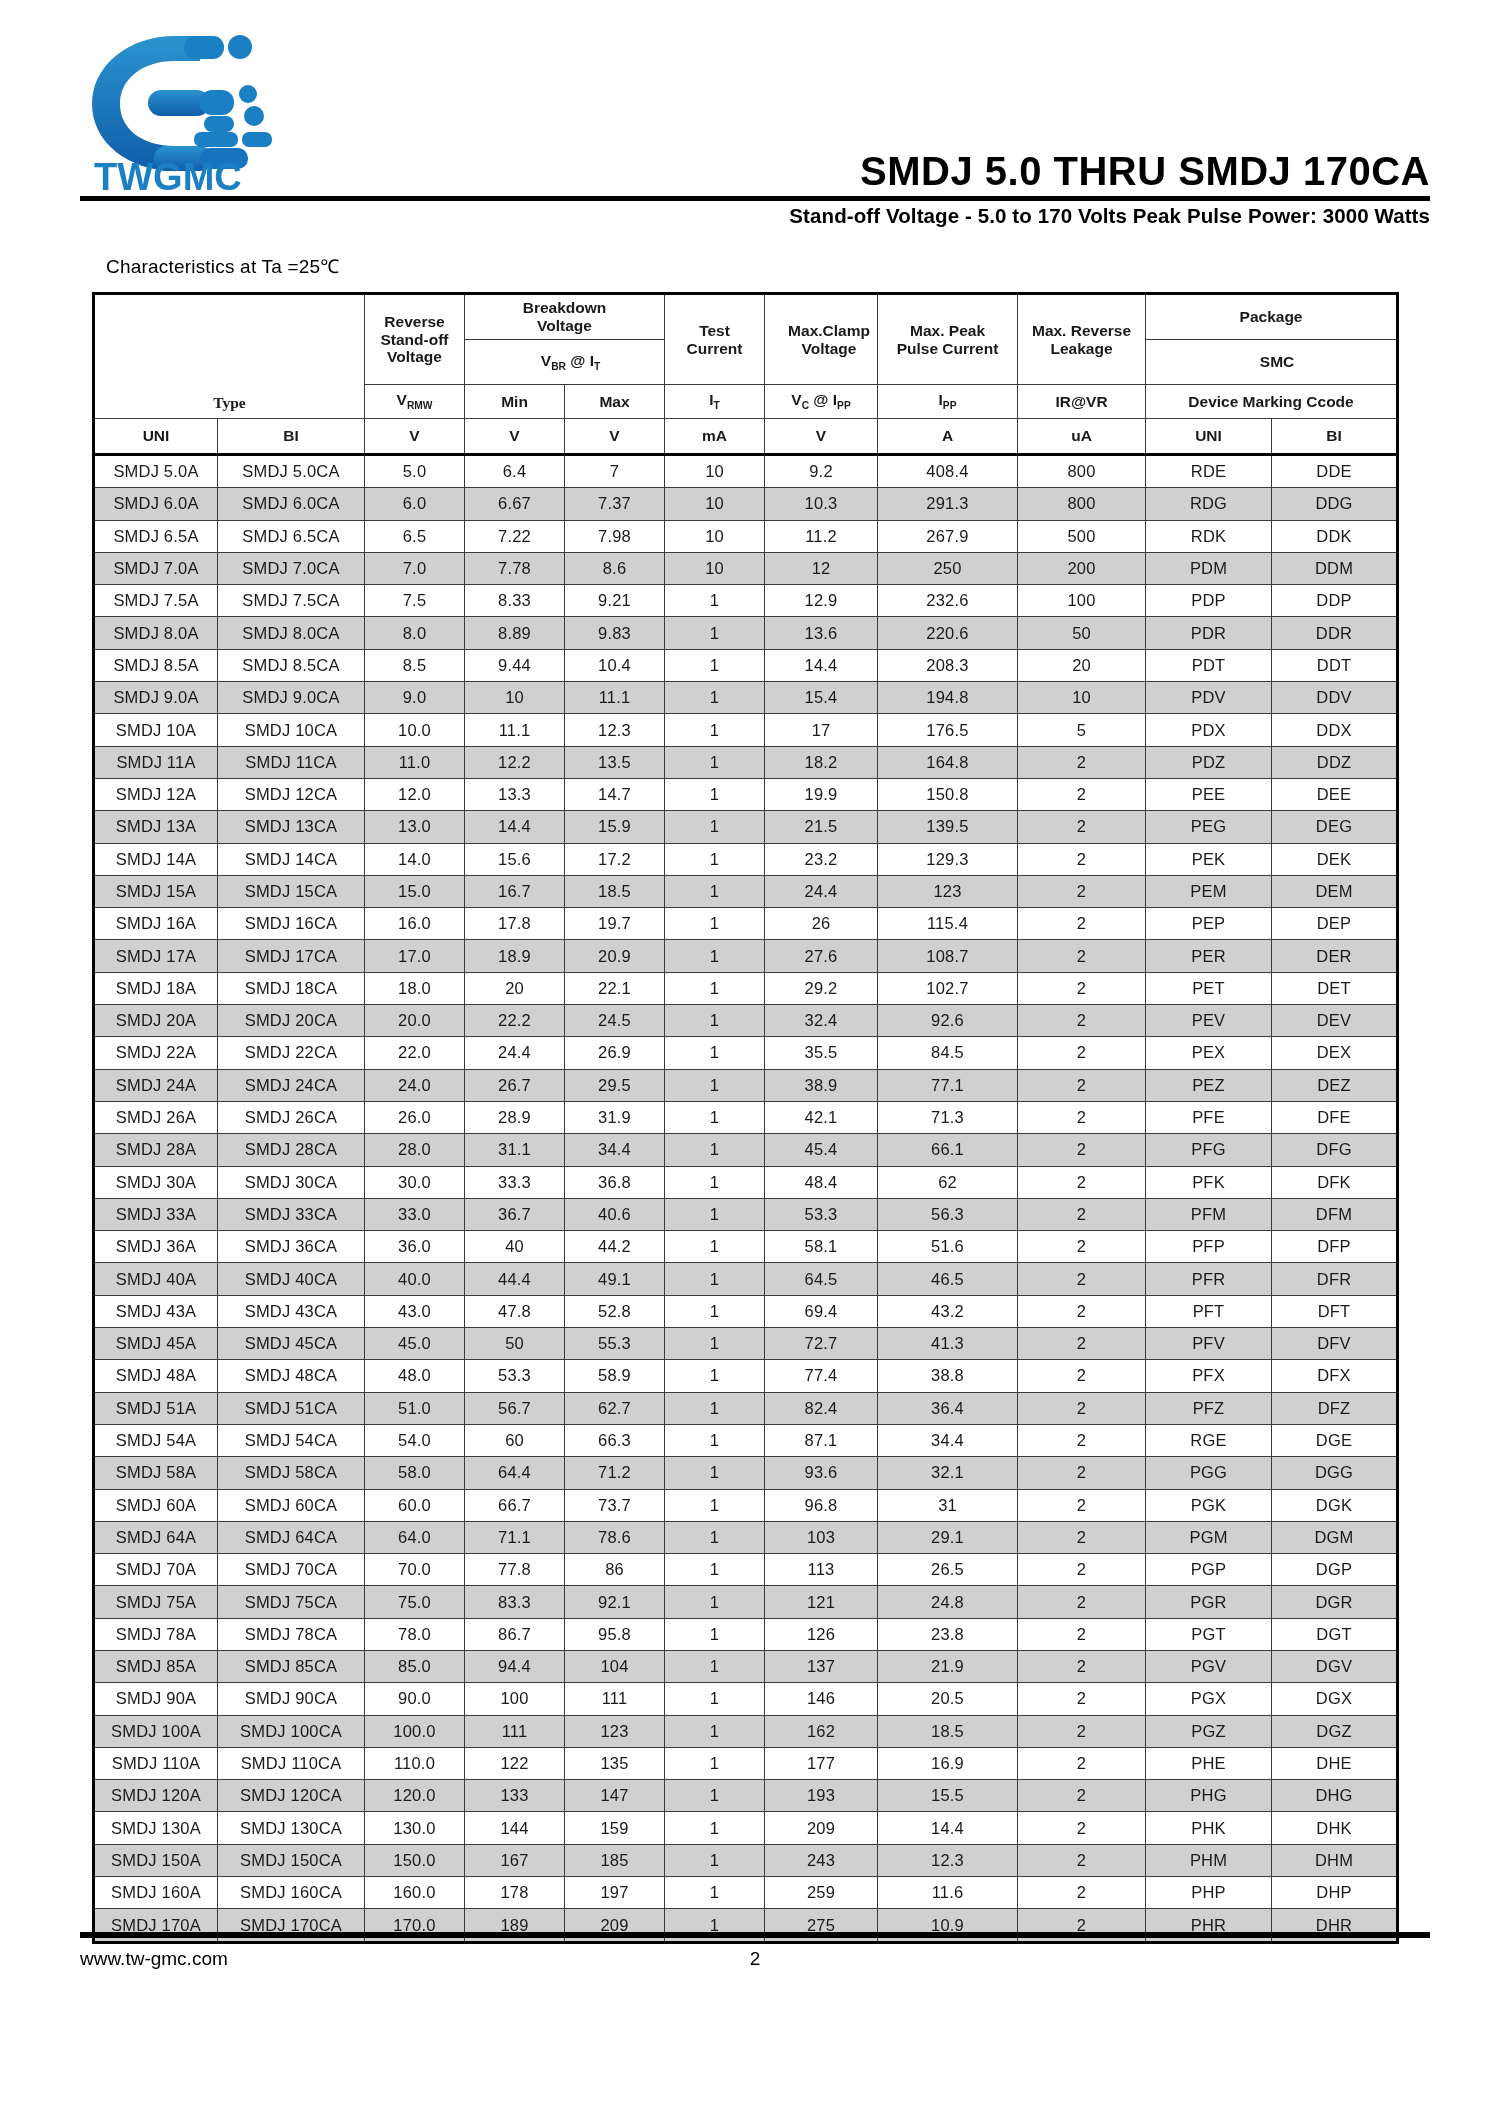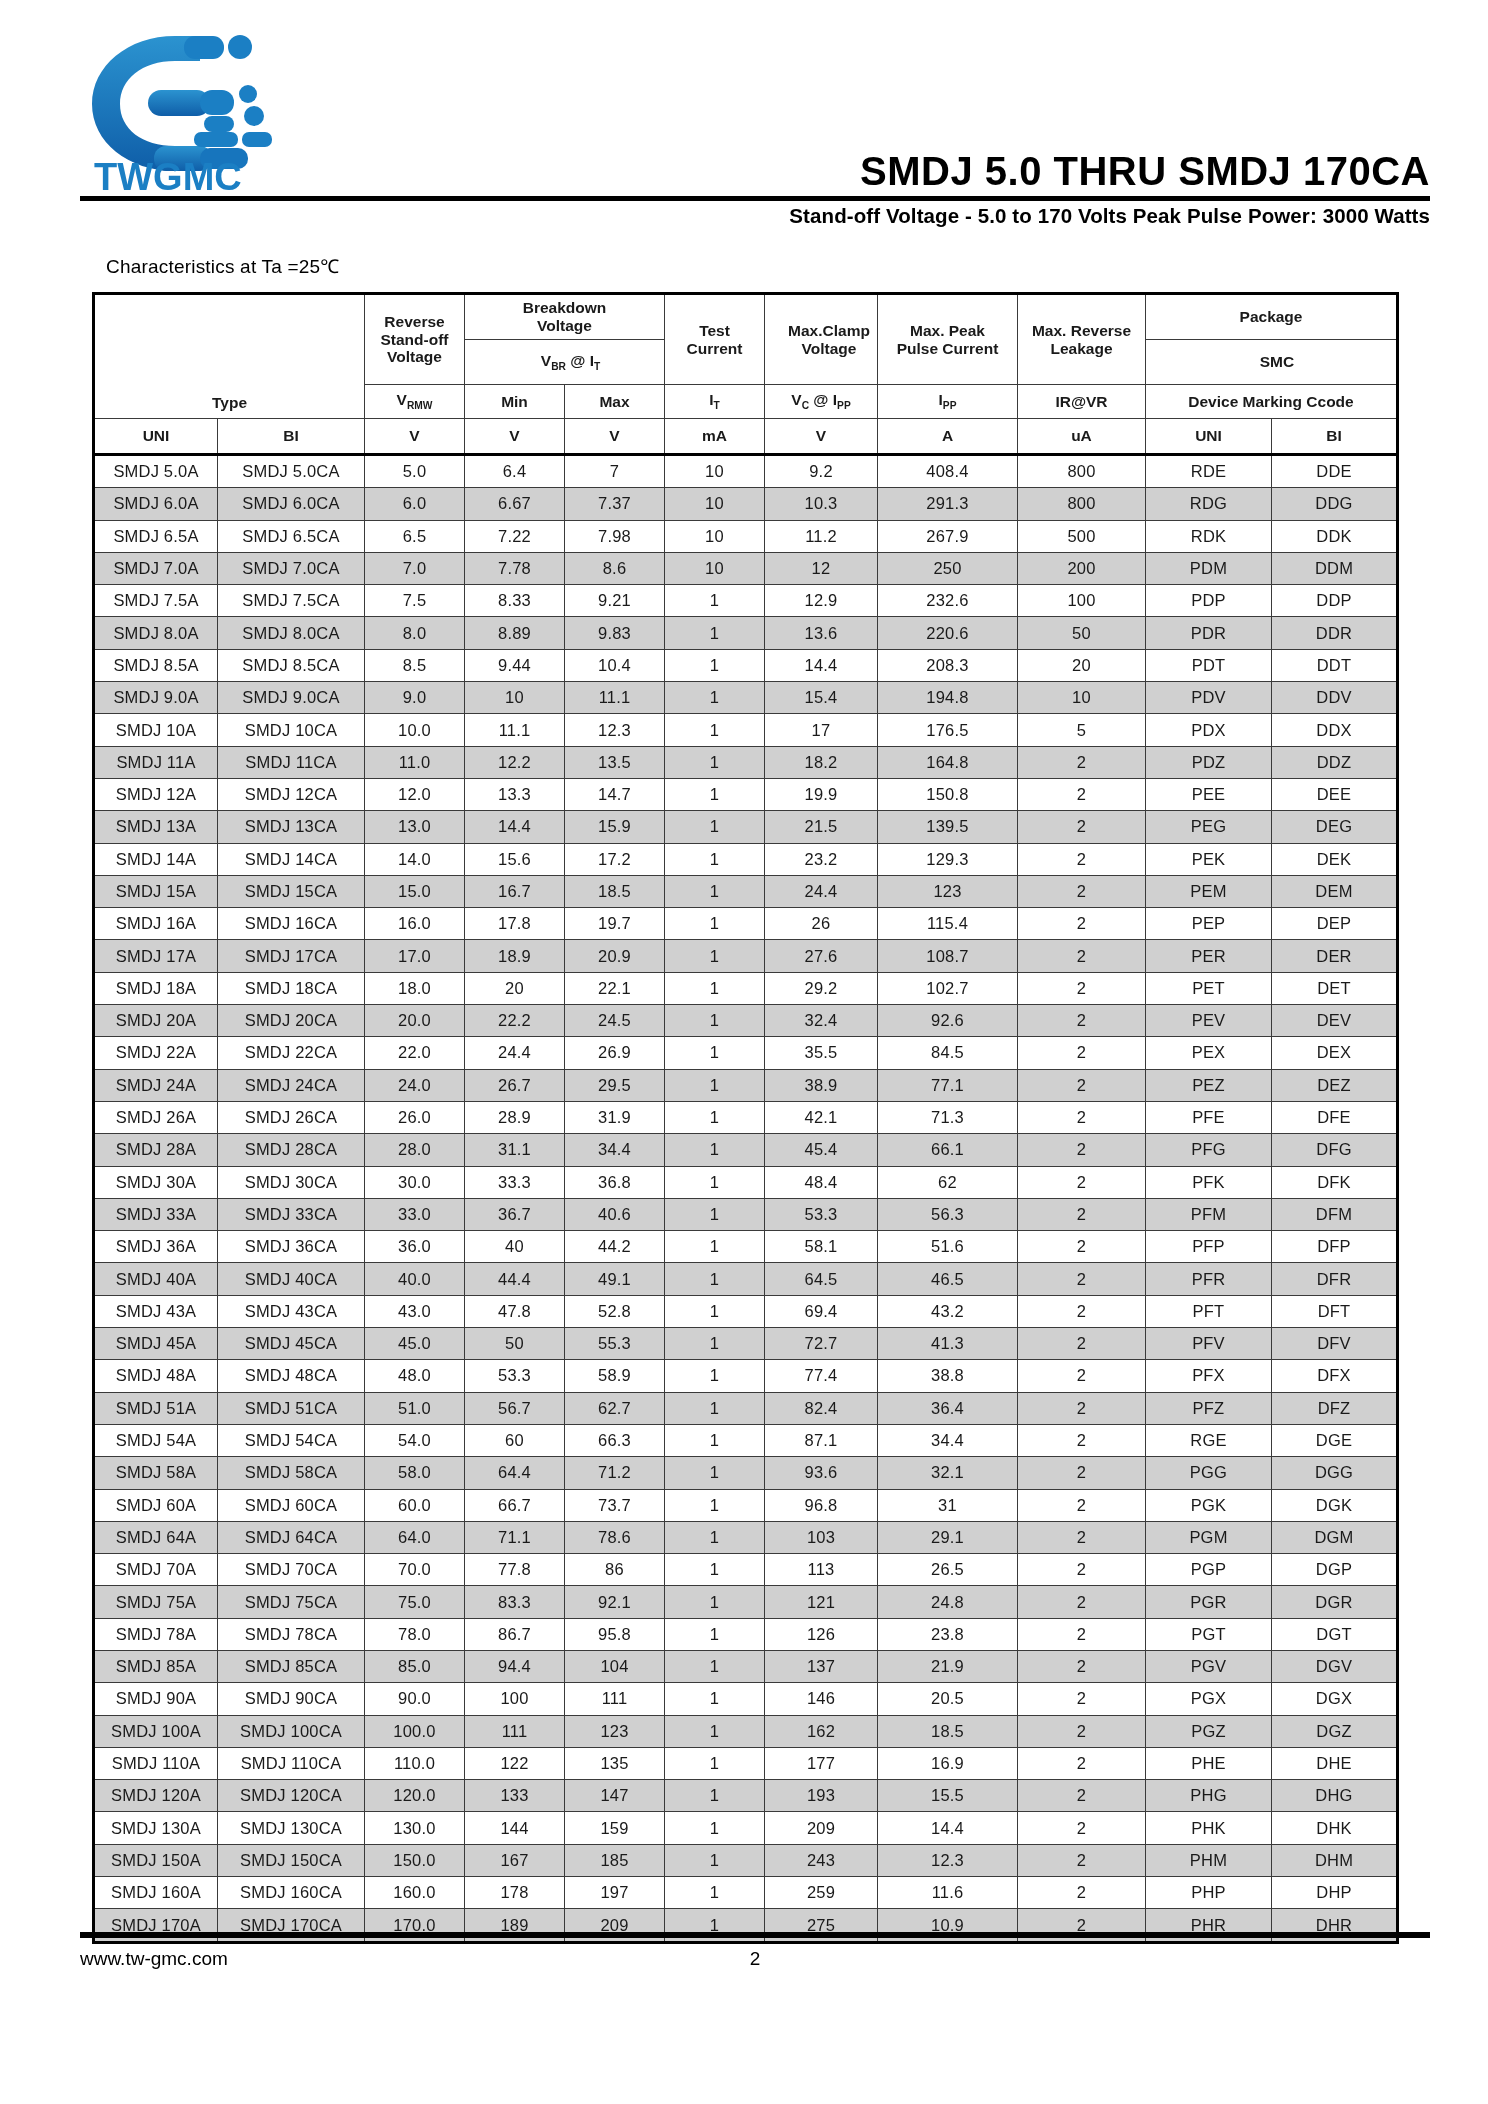--- a/index.html
+++ b/index.html
@@ -224,21 +224,21 @@
         <col class="c-max">
           <col class="c-it">
           <col class="c-vc">
           <col class="c-ipp">
         <col class="c-ir">
           <col class="c-muni">
           <col class="c-mbi">
       </colgroup>
       <thead>
         <tr class="h1">
-          <th rowspan="3" colspan="2" style="vertical-align:bottom;padding-bottom:6px;">Type</th>
+          <th rowspan="3" colspan="2" style="vertical-align:bottom;padding-bottom:6px;font-family:Liberation Serif, serif;">Type</th>
           <th rowspan="2" style="white-space:pre-line;">Reverse
 Stand-off
 Voltage</th>
           <th colspan="2" style="white-space:pre-line;">Breakdown
 Voltage</th>
           <th rowspan="2" style="white-space:pre-line;">Test
 Current</th>
           <th rowspan="2" style="white-space:pre-line;padding-left:16px;">Max.Clamp
 Voltage</th>
           <th rowspan="2" style="white-space:pre-line;">Max. Peak

